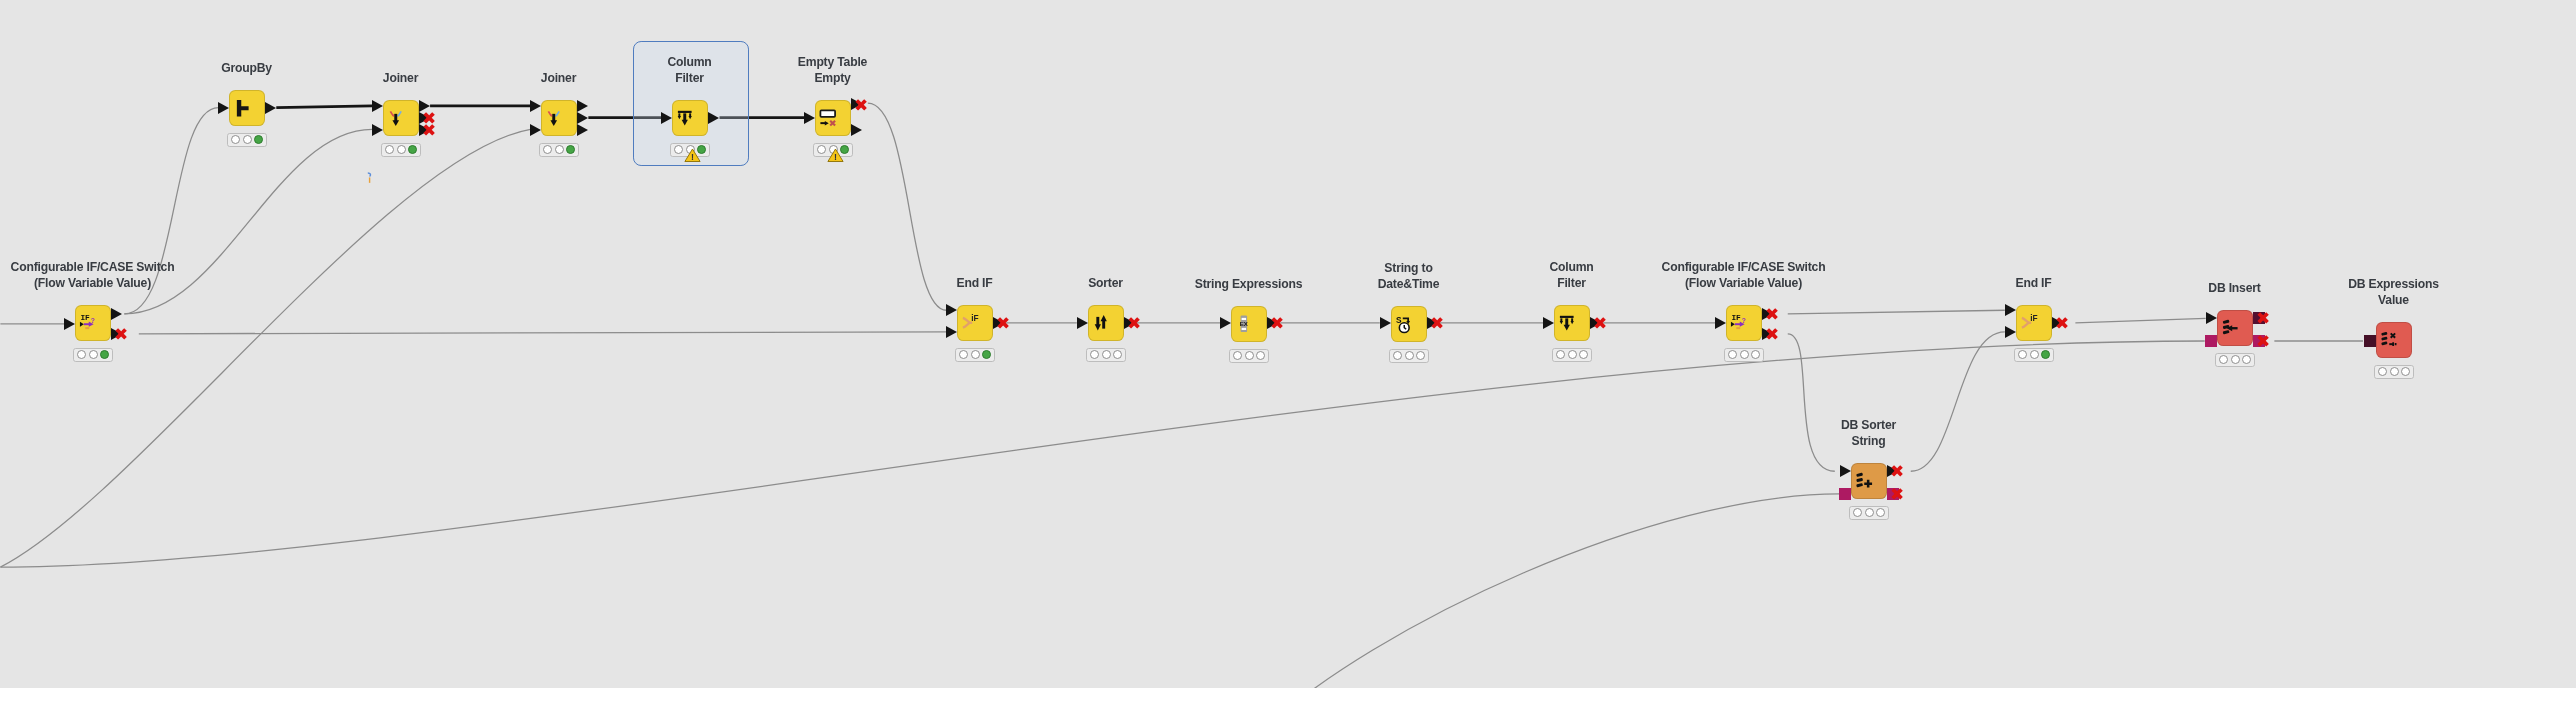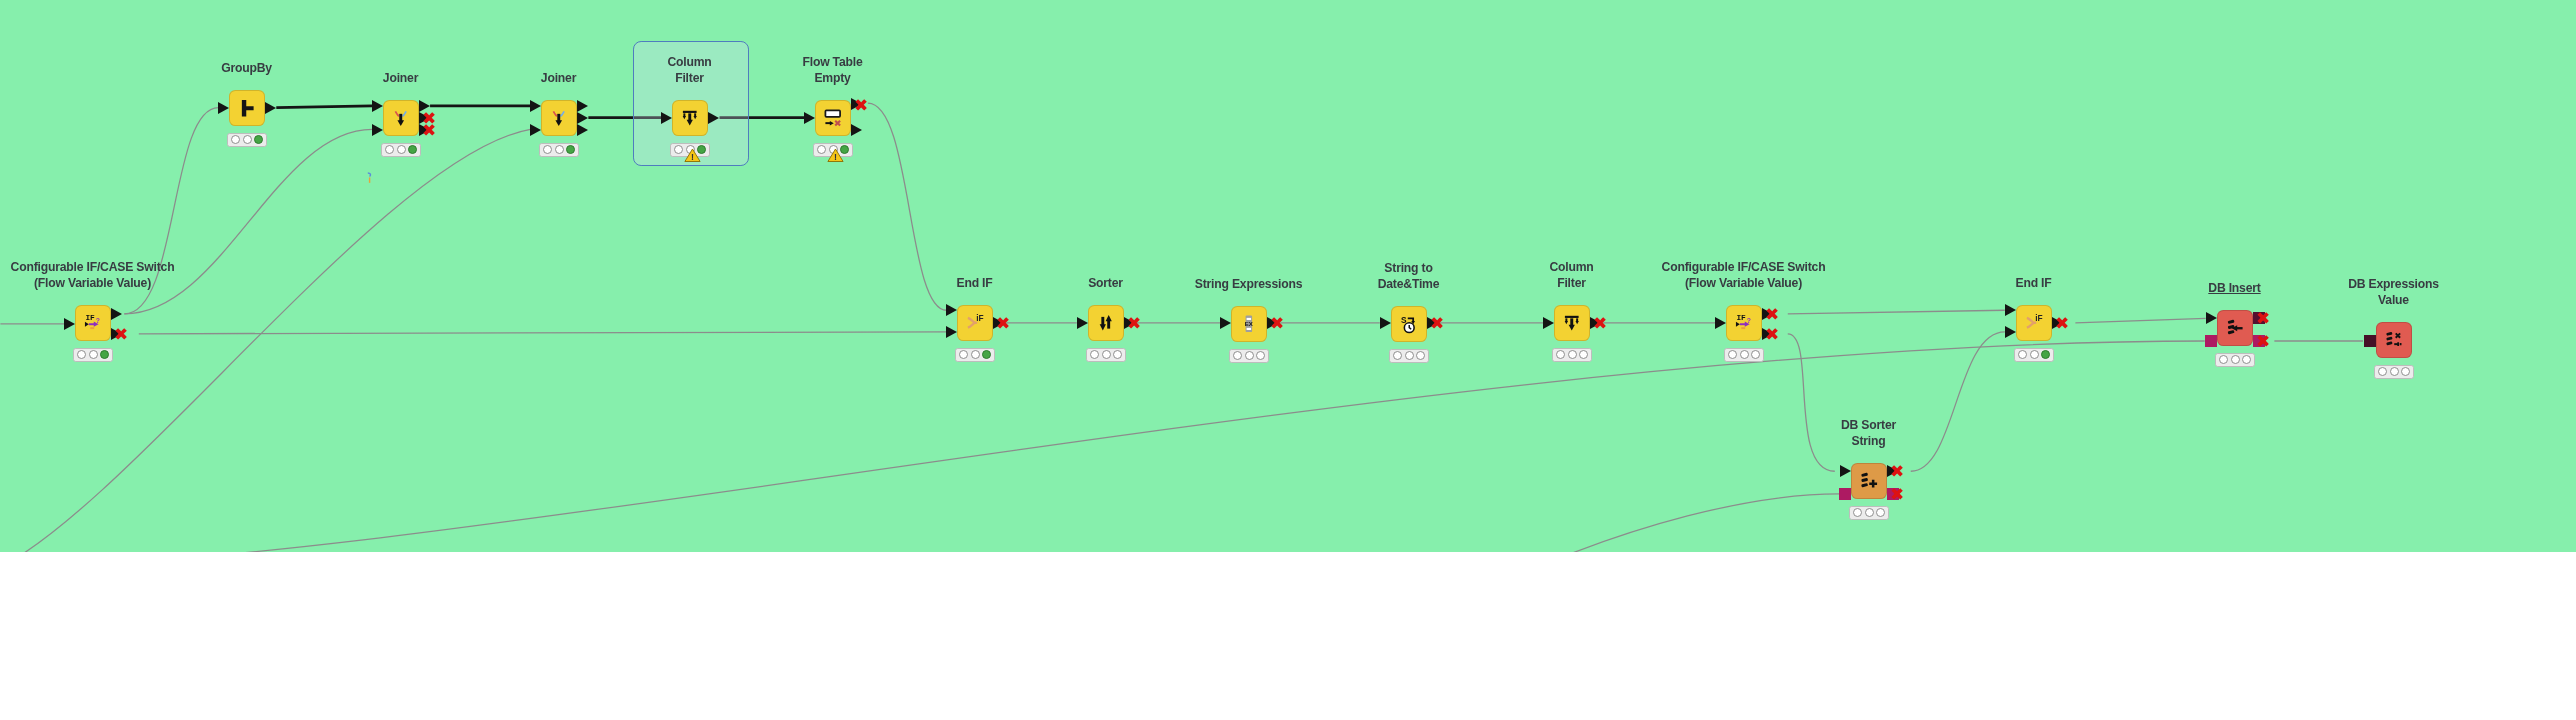--- a/index.html
+++ b/index.html
@@ -1,31 +1,31 @@
 <!DOCTYPE html>
 <html style="font-size:14.5px"><head>
 <meta charset="utf-8">
 <style>
   html,body{margin:0;padding:0;background:#fff;}
   #workflow-canvas{
-    position:relative;width:2576px;height:552px;background:#86efac;overflow:hidden;
+    position:relative;width:2576px;height:688px;background:#e5e5e5;overflow:hidden;
     font-family:"Liberation Sans","DejaVu Sans",sans-serif;
   }
   #edge-layer{position:absolute;left:0;top:0;z-index:1;}
   .edge{fill:none;stroke:#8c8c8c;stroke-width:1.4;}
   .edge.thick{stroke:#151515;stroke-width:3.2;}
   #selection-rect{
     position:absolute;z-index:2;border:1.4px solid #4f7cbf;border-radius:8.1px;
     background:rgba(205,222,243,0.30);box-sizing:border-box;
   }
   .node{position:absolute;width:36px;height:36px;z-index:3;}
   .node-square{
     position:absolute;left:0;top:0;width:36px;height:36px;border-radius:6.3px;
     box-sizing:border-box;border:0.9px solid rgba(0,0,0,0.14);
-    display:flex;align-items:center;justify-content:center;cursor:pointer;
+    display:flex;align-items:center;cursor:pointer;
   }
   .node-square.yellow{background:#F3D232;}
   .node-square.salmon{background:#E05B51;}
   .node-square.orange{background:#DE9A47;}
   .node-label{
     position:absolute;width:253px;text-align:center;z-index:4;
     font-size:12.2px;font-weight:bold;line-height:16.3px;color:#383c42;
     letter-spacing:-0.2px;white-space:nowrap;pointer-events:none;
   }
   .traffic-light{
@@ -179,21 +179,21 @@
           <span class="tl-dot"></span>
           <span class="tl-dot on"></span>
         </div>
         <span class="warn-badge"><svg width="17" height="14.5" viewBox="0 0 19 16" class="icon-svg">
             <path d="M9.5 1 L18 15 H1 Z" fill="#F5C518" stroke="#8a6d00" stroke-width="1"></path>
             <text x="9.5" y="13" text-anchor="middle" font-size="10" font-weight="bold" fill="#333">!</text>
           </svg></span>
       </div>
       <div class="node" style="left: 815px; top: 100px;">
         <div class="node-label" style="left: -109px; top: -46px;">
-          <div>Flow Table</div>
+          <div>Empty Table</div>
           <div>Empty</div>
         </div>
         <div class="node-square yellow">
           <svg class="icon-svg" width="23.5" height="23.5" viewBox="0 0 24 24">
             <rect x="4.5" y="4.5" width="15" height="6.5" rx="1" fill="#ffffff" stroke="#1a1a1a" stroke-width="1.8"></rect>
             <path d="M4.5 17.5h5.5" stroke="#111" stroke-width="2"></path>
             <path d="M9 15.2l4 2.3-4 2.3z" fill="#111"></path>
             <path d="M14.5 15l5 5M19.5 15l-5 5" stroke="#C0504D" stroke-width="2.2"></path>
           </svg>
         </div>
@@ -394,21 +394,21 @@
         <span class="port tri in" style="top: 21px;"></span>
         <span class="port tri out" style="top: 11.8px;"></span>
         <span class="port-x" style="left: 37px; top: 9px;">✖</span>
         <div class="traffic-light">
           <span class="tl-dot"></span>
           <span class="tl-dot"></span>
           <span class="tl-dot on"></span>
         </div>
       </div>
       <div class="node" style="left: 2217px; top: 310px;">
-        <div class="node-label" style="left: -109px; top: -30px; text-decoration: underline;">
+        <div class="node-label" style="left: -109px; top: -30px;">
           <div>DB Insert</div>
         </div>
         <div class="node-square salmon">
           <svg class="icon-svg" width="23.5" height="23.5" viewBox="0 0 24 24">
             <g fill="#111">
               <rect x="5" y="4.5" width="6.5" height="3" rx="1" transform="rotate(-14 8 6)"></rect>
               <rect x="5" y="9.8" width="6.5" height="3" rx="1" transform="rotate(-14 8 11)"></rect>
               <rect x="5" y="15.1" width="6.5" height="3" rx="1" transform="rotate(-14 8 16.5)"></rect>
             </g>
             <path d="M20 12.5h-6.5" stroke="#111" stroke-width="2.4"></path>

